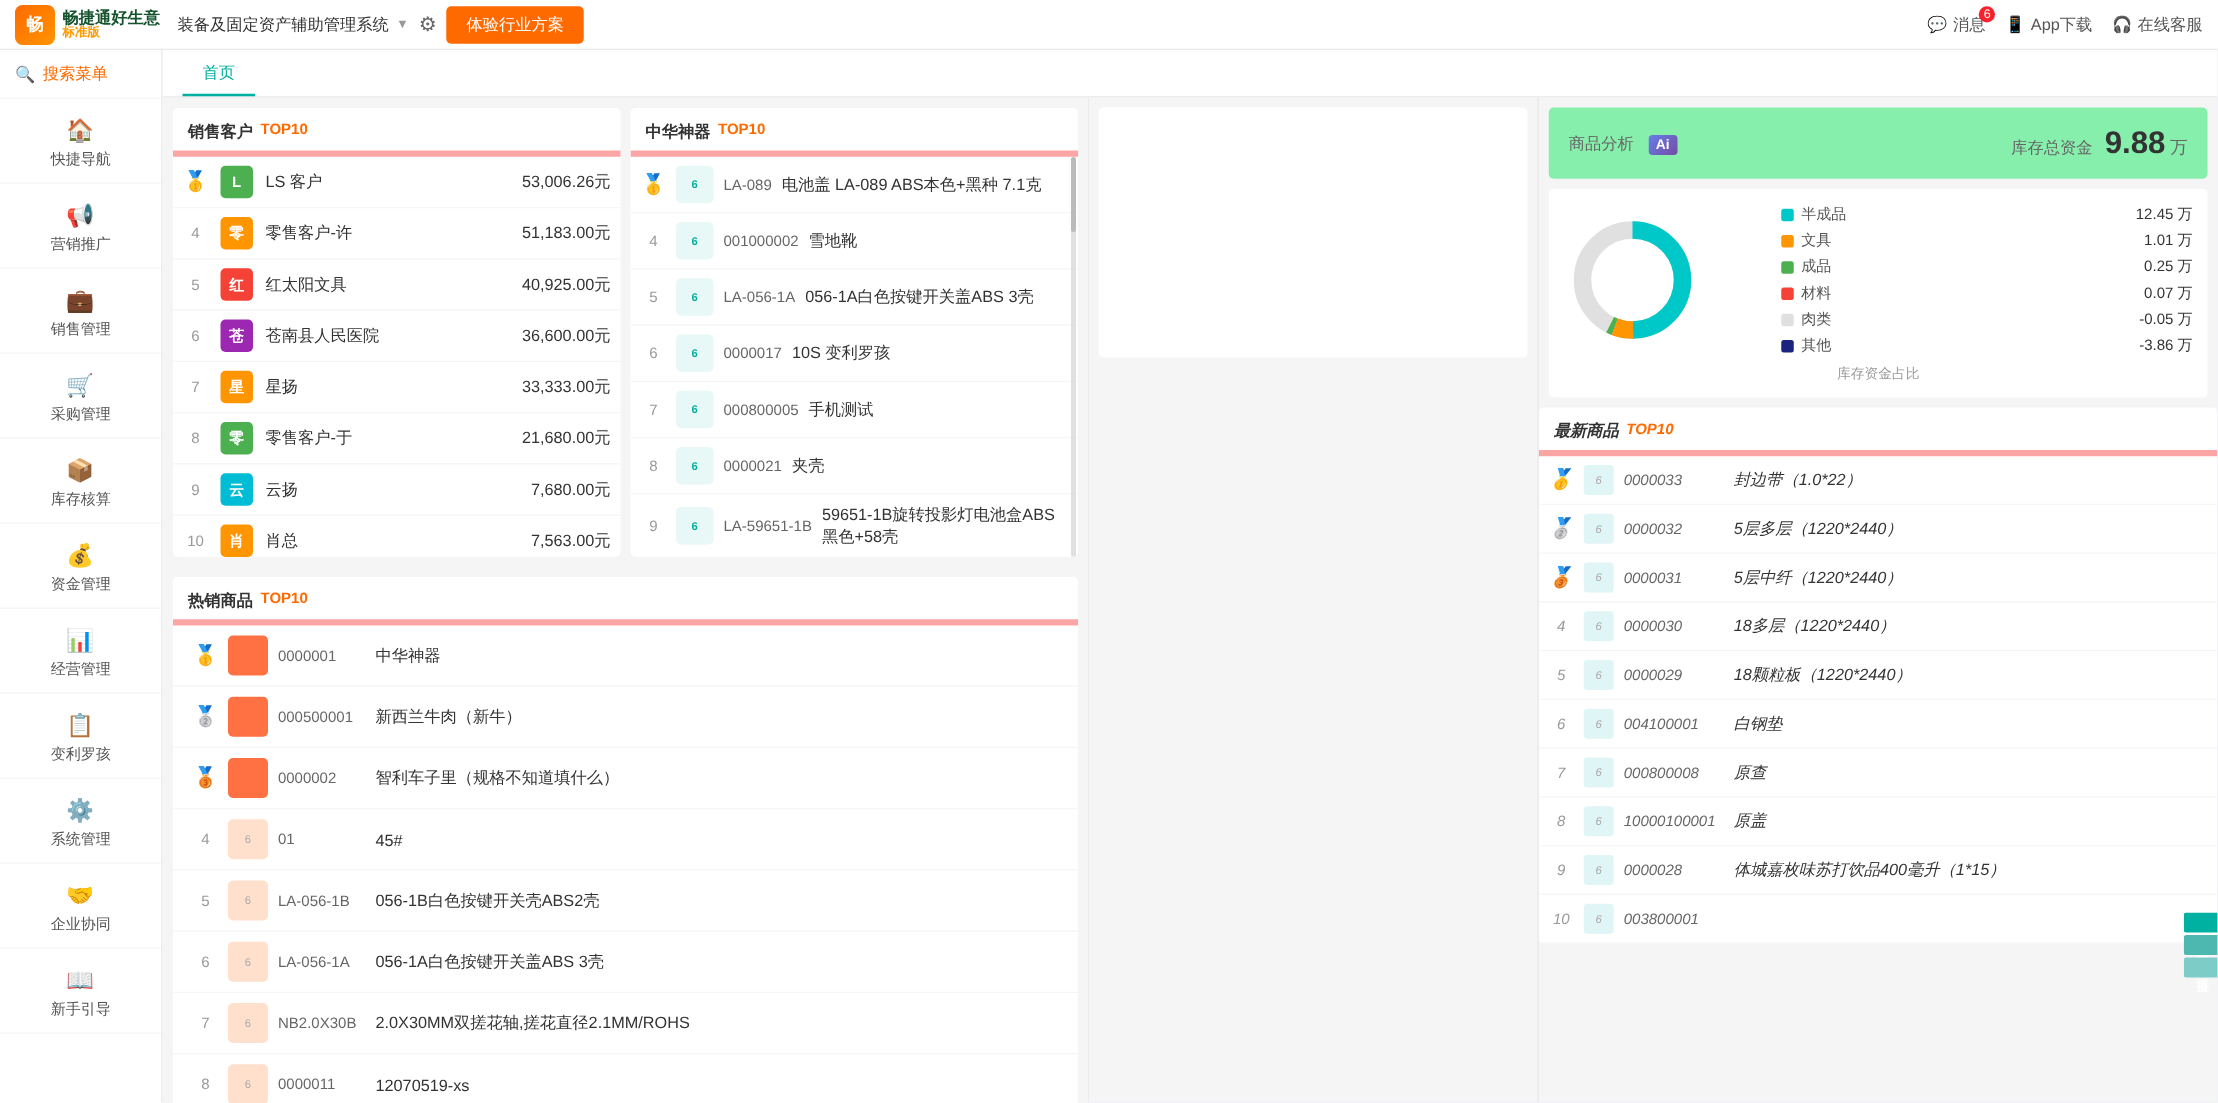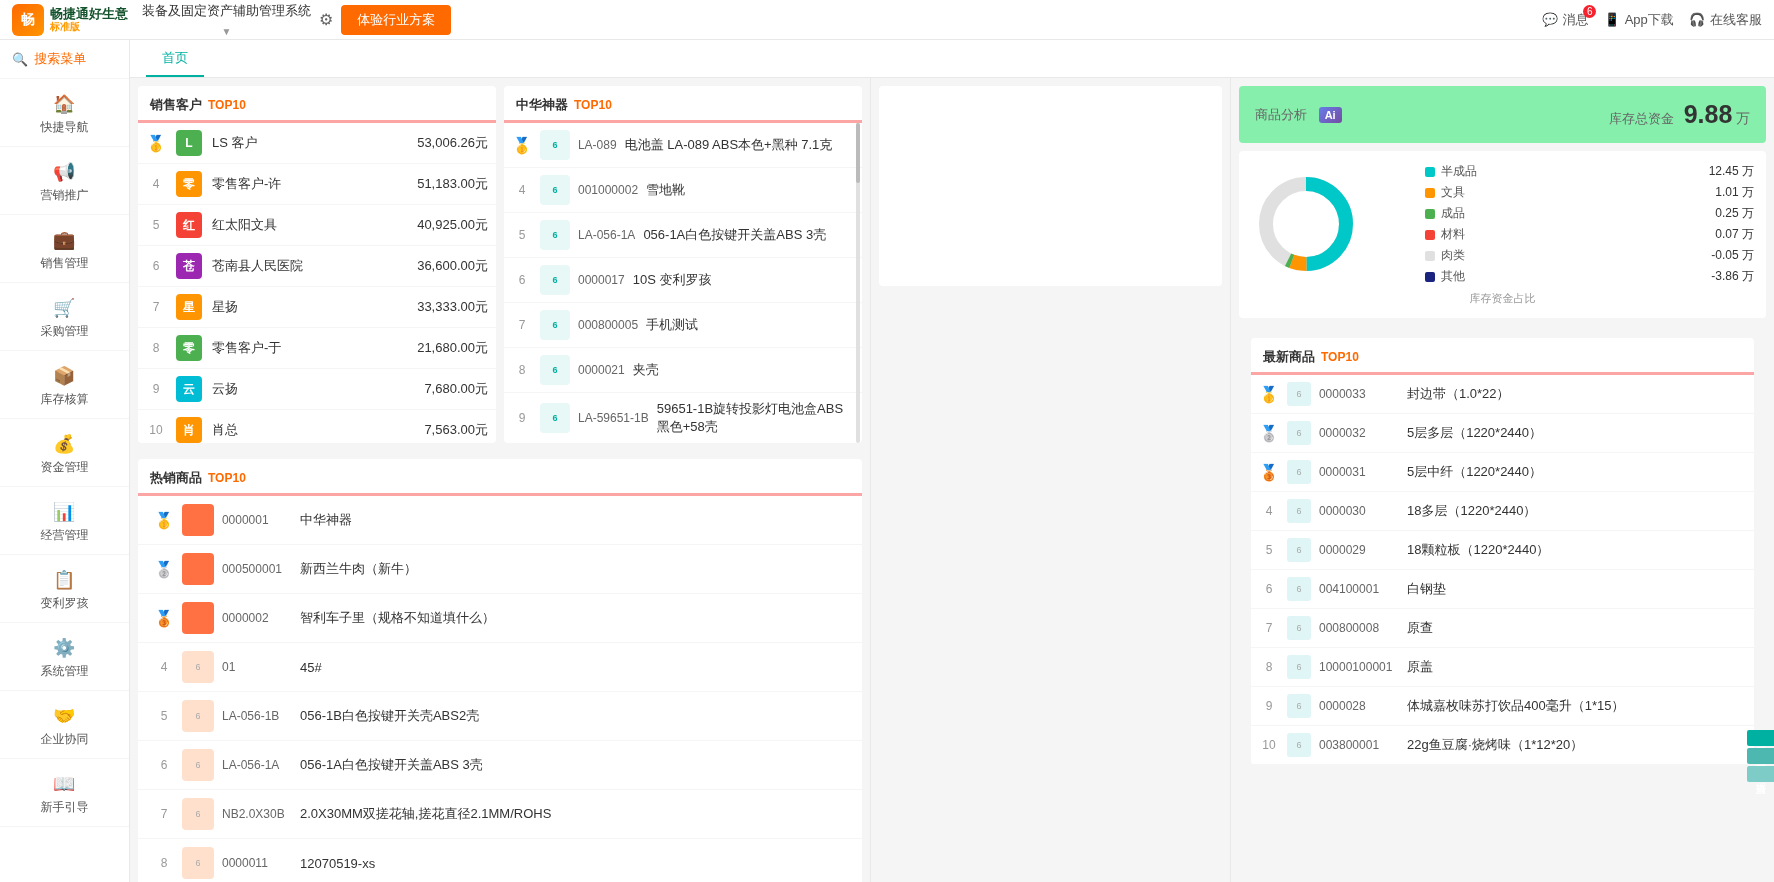--- a/index.html
+++ b/index.html
@@ -3,21 +3,21 @@
   <meta charset="utf-8">
   <style>
     * { margin: 0; padding: 0; box-sizing: border-box; }
     body { font-family: 'Microsoft YaHei', Arial, sans-serif; font-size: 13px; background: #f0f2f5; width: 1774px; min-height: 882px; overflow-x: hidden; }
 
     
     .topbar { height: 40px; background: #fff; display: flex; align-items: center; padding: 0 12px; border-bottom: 1px solid #e8e8e8; position: fixed; top: 0; left: 0; right: 0; z-index: 100; }
     .topbar-logo { width: 130px; display: flex; align-items: center; gap: 6px; color: #ff6a00; font-weight: bold; font-size: 13px; }
     .topbar-logo-icon { width: 32px; height: 32px; background: linear-gradient(135deg, #ff6a00, #ff9500); border-radius: 6px; display: flex; align-items: center; justify-content: center; color: white; font-size: 14px; font-weight: bold; }
     .topbar-center { flex: 1; display: flex; align-items: center; gap: 8px; }
-    .topbar-system { display: flex; align-items: center; gap: 6px; font-size: 13px; color: #333; cursor: pointer; flex-direction: column; }
+    .topbar-system { display: flex; align-items: center; gap: 6px; font-size: 13px; color: #333; cursor: pointer; }
     .topbar-system-arrow { color: #999; font-size: 10px; }
     .topbar-settings { color: #666; cursor: pointer; font-size: 16px; }
     .topbar-trial-btn { background: #ff6a00; color: white; border: none; padding: 6px 16px; border-radius: 4px; cursor: pointer; font-size: 13px; }
     .topbar-right { display: flex; align-items: center; gap: 16px; color: #555; font-size: 13px; }
     .topbar-right-item { display: flex; align-items: center; gap: 4px; cursor: pointer; position: relative; }
     .badge { background: #f5222d; color: white; border-radius: 10px; font-size: 10px; padding: 1px 4px; position: absolute; top: -6px; right: -8px; }
 
     
     .sidebar { width: 130px; background: #fff; position: fixed; top: 40px; left: 0; bottom: 0; overflow-y: auto; border-right: 1px solid #e8e8e8; z-index: 99; }
     .sidebar-item { display: flex; flex-direction: column; align-items: center; padding: 14px 0 10px; cursor: pointer; color: #555; border-bottom: 1px solid #f5f5f5; transition: all 0.2s; }
@@ -85,21 +85,21 @@
     .content-wrapper { display: flex; height: calc(882px - 78px); overflow: hidden; }
     .left-col { width: 740px; overflow-y: auto; background: #f5f5f5; }
     .left-col::-webkit-scrollbar { width: 4px; }
     .mid-col { width: 360px; overflow-y: auto; background: #f5f5f5; border-left: 1px solid #e8e8e8; }
     .right-col { flex: 1; overflow-y: auto; background: #f5f5f5; border-left: 1px solid #e8e8e8; }
 
     .top-pair { display: flex; }
     .cust-block { flex: 1; background: #fff; margin: 8px 4px 8px 8px; border-radius: 4px; }
     .prod-block { flex: 1; background: #fff; margin: 8px 8px 8px 4px; border-radius: 4px; overflow: hidden; }
 
-    .block-header { padding: 10px 12px 6px; font-size: 13px; font-weight: 600; color: #333; border-bottom: 3px solid #fca5a5; display: flex; align-items: center; gap: 6px; }
+    .block-header { padding: 10px 12px 6px; font-size: 13px; font-weight: 600; color: #333; border-bottom: 5px solid #fca5a5; display: flex; align-items: flex-start; gap: 6px; }
     .top10-tag { color: #ff6a00; font-weight: 700; font-size: 12px; }
 
     .medal-gold { color: #ff9500; }
 
     .img-placeholder { width: 30px; height: 30px; background: #e8f8f6; border-radius: 4px; display: flex; align-items: center; justify-content: center; color: #00b0a0; font-size: 10px; font-weight: bold; flex-shrink: 0; }
 
     .ai-badge { display: inline-block; background: linear-gradient(135deg, #667eea 0%, #764ba2 100%); color: white; font-size: 11px; padding: 2px 6px; border-radius: 3px; font-weight: bold; }
   </style>
 </head>
 <body>
@@ -456,21 +456,21 @@
             <div class="legend-item">
               <div class="legend-dot" style="background:#1a237e;"></div>
               <span class="legend-name">其他</span>
               <span class="legend-val">-3.86 万</span>
             </div>
           </div>
         </div>
         <div class="inventory-note">库存资金占比</div>
       </div>
 
-      <div style="background:#fff;margin:20px;border-radius:4px;">
+      <div style="background:#fff;margin:0;border-radius:4px;font-style:italic;">
         <div class="block-header">
           <span>最新商品</span>
           <span class="top10-tag">TOP10</span>
         </div>
 
         <div class="new-prod-item">
           <span class="hot-medal">🥇</span>
           <div class="new-prod-img" style="font-size:9px;">6</div>
           <span class="new-prod-code">0000033</span>
           <span class="new-prod-name">封边带（1.0*22）</span>
@@ -529,21 +529,20 @@
           <span class="new-prod-num">9</span>
           <div class="new-prod-img" style="font-size:9px;">6</div>
           <span class="new-prod-code">0000028</span>
           <span class="new-prod-name">体城嘉枚味苏打饮品400毫升（1*15）</span>
         </div>
 
         <div class="new-prod-item">
           <span class="new-prod-num">10</span>
           <div class="new-prod-img" style="font-size:9px;">6</div>
           <span class="new-prod-code">003800001</span>
-          <span class="new-prod-name">22g鱼豆腐·烧烤味（1*12*20）</span>
         </div>
       </div>
     </div>
 
   </div>
 </div>
 
 <div class="cs-float">
   <div class="cs-btn">客服热线</div>
   <div class="cs-btn">服务社区</div>

